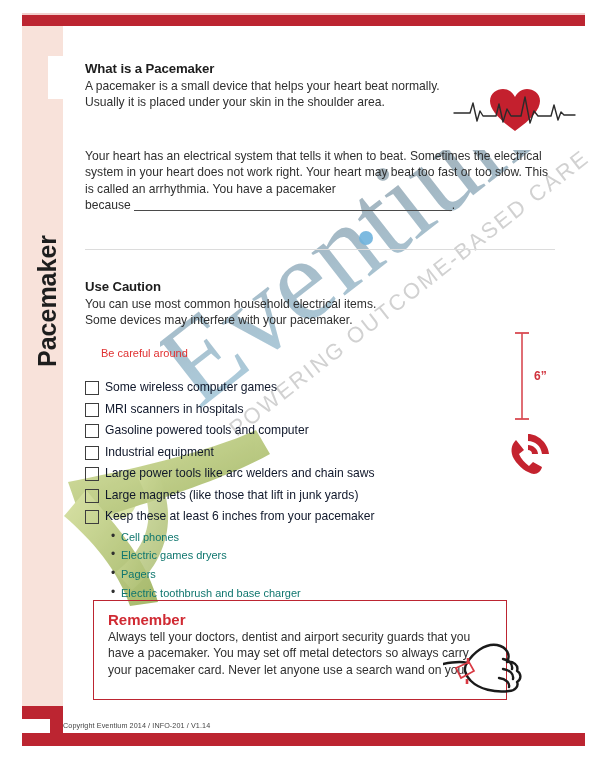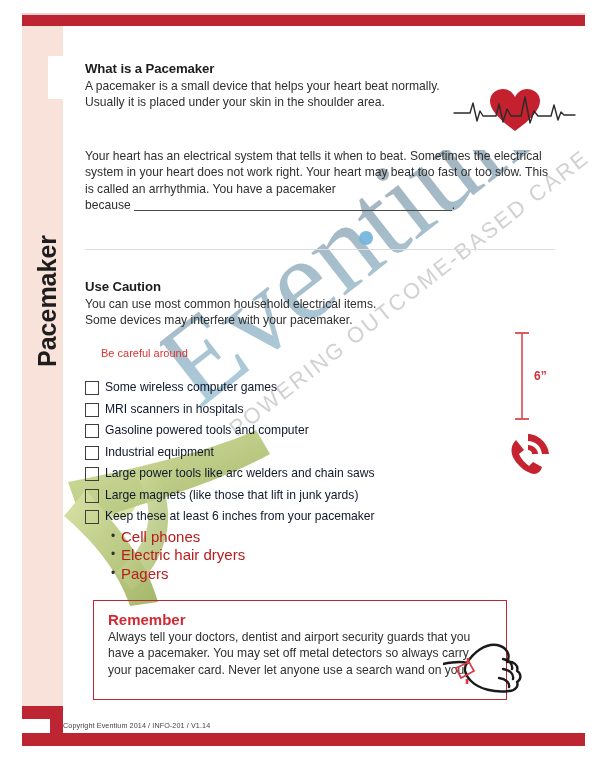--- a/index.html
+++ b/index.html
@@ -59,21 +59,21 @@
   ul.checks li{
     position:relative;padding-left:20px;
     font-size:12.1px;line-height:21.5px;color:#0f172a;white-space:nowrap;
   }
   ul.checks li .box{
     position:absolute;left:0;top:4px;width:12px;height:12px;
     border:1.3px solid #3d3d3d;background:transparent;
   }
   ul.sub{list-style:none;margin:0;padding:0 0 0 36px;}
   ul.sub li{
-    position:relative;font-size:15px;line-height:18.6px;color:#b91c1c;
+    position:relative;font-size:11px;line-height:18.6px;color:#0f766e;
   }
   ul.sub li:before{
     content:"•";position:absolute;left:-10px;top:-1px;font-size:12px;color:#2f2f2f;
   }
 
   
   .remember{
     position:absolute;left:93px;top:600px;width:412px;height:98px;
     border:1.6px solid #bc2531;background:transparent;
   }
@@ -199,22 +199,23 @@
         <span>Large magnets (like those that lift in junk yards)</span>
       </li>
       <li>
         <span class="box"></span>
         <span>Keep these at least 6 inches from your pacemaker</span>
       </li>
     </ul>
 
     <ul class="sub">
       <li>Cell phones</li>
-      <li>Electric hair dryers</li>
+      <li>Electric games dryers</li>
       <li>Pagers</li>
+      <li>Electric toothbrush and base charger</li>
     </ul>
   </div>
 
   <div class="ruler">
     <svg width="60" height="92" viewBox="0 0 60 92">
       <line x1="10" y1="3" x2="10" y2="89" stroke="#d94a52" stroke-width="1.6"></line>
       <line x1="3" y1="3" x2="17" y2="3" stroke="#d94a52" stroke-width="1.8"></line>
       <line x1="3" y1="89" x2="17" y2="89" stroke="#d94a52" stroke-width="1.8"></line>
       <text x="22" y="50" font-family="'Liberation Sans',sans-serif" font-size="12" font-weight="bold" fill="#d0323c">6”</text>
     </svg>

